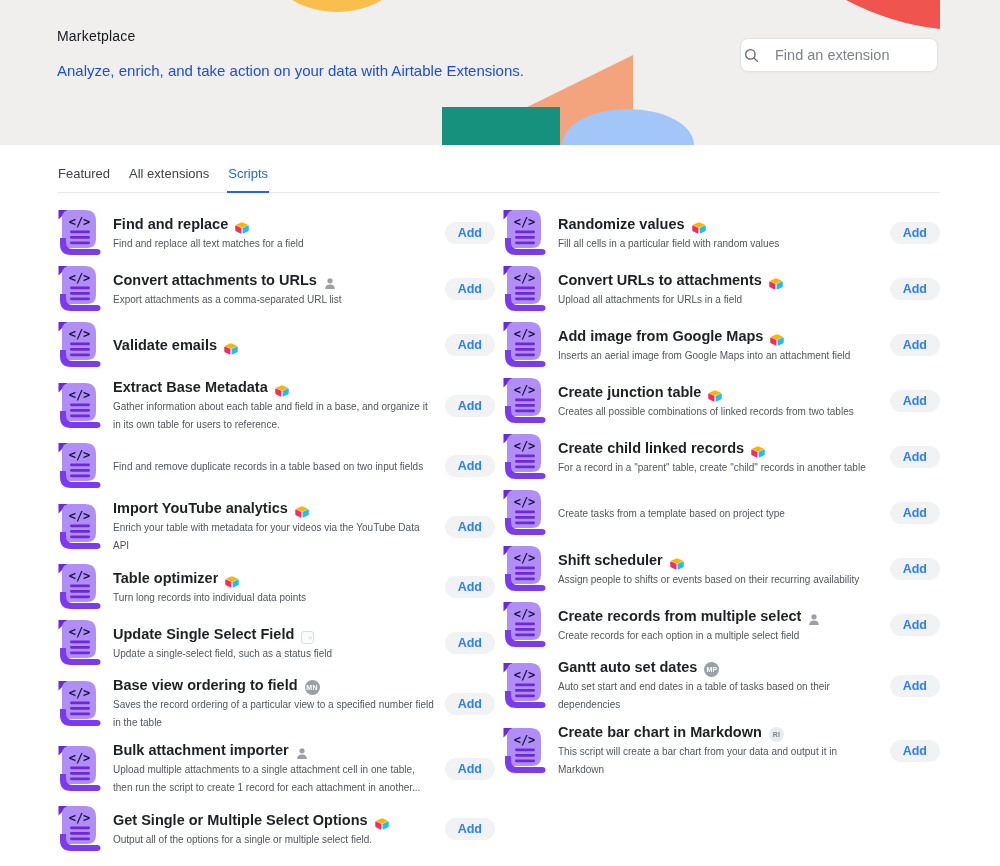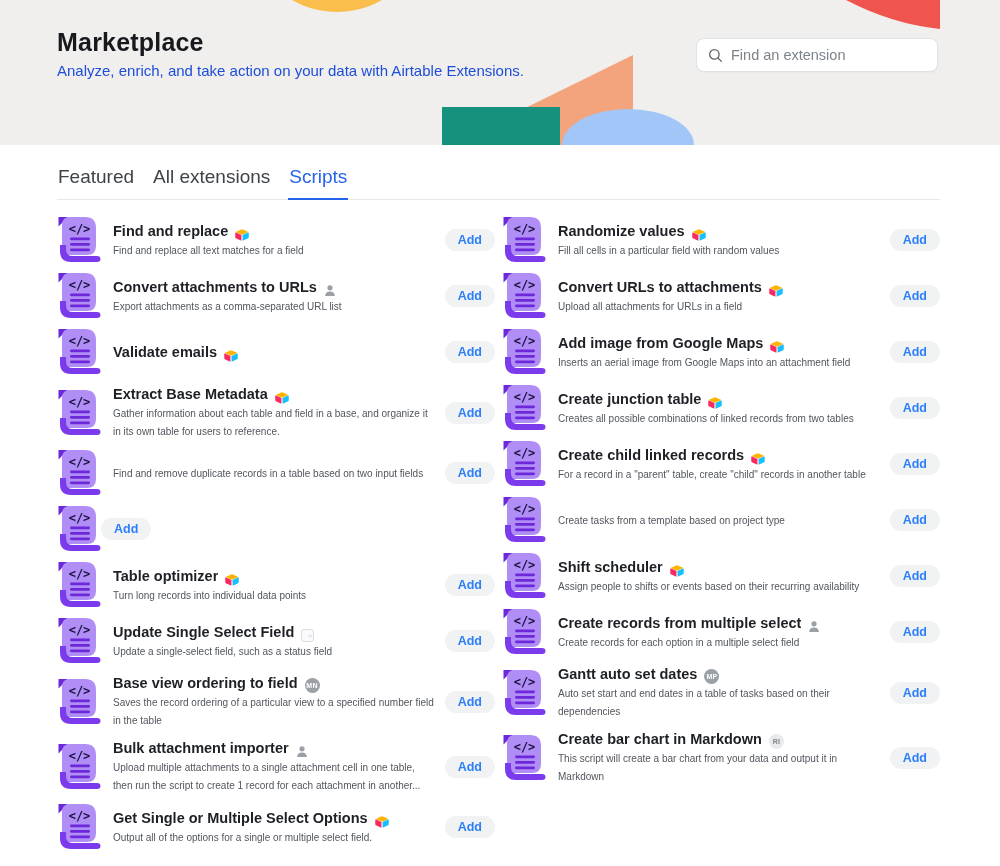--- a/index.html
+++ b/index.html
@@ -6,30 +6,30 @@
     --accent:#2d7ff9; --tab_active:#2563eb; --hero_bg:#f0efee;
     --icon_purple_light:#b18ef6; --icon_purple_dark:#6d28d9; --icon_purple_dark2:#7c3aed;
   }
   *{box-sizing:border-box;margin:0;padding:0}
   body{background:#fff;font-family:"Liberation Sans",sans-serif;}
   .page{position:relative;width:1000px;height:866px;background:#fff;overflow:hidden}
 
   
   .hero{position:relative;height:145px;background:var(--hero_bg);overflow:hidden}
   .hero-shapes{position:absolute;inset:0;pointer-events:none}
-  .hero h1{position:absolute;left:57px;top:28px;font-size:25px;font-weight:700;color:#17191c;letter-spacing:.2px}
+  .hero h1{position:absolute;left:57px;top:28px;font-size:14px;font-weight:400;color:#17191c;letter-spacing:.2px}
   .hero .subtitle{position:absolute;left:57px;top:62px;font-size:15px;color:#1d4ed8}
-  .search-box{position:absolute;right:62px;top:38px;width:242px;height:34px;display:flex;align-items:center;gap:8px;
-    background:#fff;border:1px solid #e1e2e4;border-radius:8px;padding:0 11px;box-shadow:0 1px 2px rgba(0,0,0,.03)}
+  .search-box{position:absolute;right:62px;top:38px;width:198px;height:34px;display:flex;align-items:center;gap:16px;
+    background:#fff;border:1px solid #e1e2e4;border-radius:8px;padding:0 3px;box-shadow:0 1px 2px rgba(0,0,0,.03)}
   .search-box input{border:none;outline:none;flex:1;font-size:14.5px;color:#333;font-family:inherit;background:transparent;min-width:0}
   .search-box input::placeholder{color:#7d838a}
 
   
   .tabs{display:flex;margin:0 60px 0 57px;padding-top:21px;border-bottom:1px solid #e7e8ea}
-  .tab{font-size:19px;color:#3e4348;padding:0 1px 10px;margin-right:17px;border-bottom:2px solid transparent;margin-bottom:-1px;cursor:pointer;white-space:nowrap}
+  .tab{font-size:13px;color:#3e4348;padding:0 1px 10px;margin-right:17px;border-bottom:2px solid transparent;margin-bottom:-1px;cursor:pointer;white-space:nowrap}
   .tab.active{color:var(--tab_active);border-bottom-color:var(--tab_active)}
 
   
   .list{display:grid;grid-template-columns:1fr 1fr;column-gap:7px;margin:16px 60px 0 57px;align-items:start}
   .item{display:flex;align-items:center;margin-bottom:8px;cursor:pointer}
   .item-icon{flex:0 0 44px;height:48px;line-height:0}
   .item-text{flex:1;margin:0 10px 0 12px;min-width:0}
   .title-line{display:flex;align-items:flex-end;gap:7px}
   .item-title{font-size:14.5px;font-weight:700;color:#1d2025;line-height:20px;white-space:nowrap;overflow:hidden}
   .item-desc{font-size:10px;color:#51565d;line-height:18px;margin-top:1px}
@@ -191,20 +191,33 @@
         <div class="item">
           <span class="item-icon"><svg width="44" height="48" viewBox="0 0 44 48">
               <path d="M1.5 1 L11 1 L1.5 10.5 Z" fill="var(--icon_purple_dark)"></path>
               <path d="M13 1 H28 Q39 1 39 12 V30 Q39 39 30 39 H11 Q5 39 5 33 V9 Q5 1 13 1 Z" fill="var(--icon_purple_light)"></path>
               <text x="22.5" y="16.5" text-anchor="middle" font-family="DejaVu Sans Mono, monospace" font-size="12" font-weight="bold" fill="#181040">&lt;/&gt;</text>
               <rect x="13" y="21.5" width="20" height="2.7" rx="1.35" fill="var(--icon_purple_dark)"></rect>
               <rect x="13" y="27" width="20" height="2.7" rx="1.35" fill="var(--icon_purple_dark)"></rect>
               <rect x="13" y="32.5" width="20" height="2.7" rx="1.35" fill="var(--icon_purple_dark)"></rect>
               <path d="M3 29 V35 Q3 46 14 46 H40 Q43.5 46 43.5 43 Q43.5 40 40 40 H15 Q9 40 9 33 L9 29 Z" fill="var(--icon_purple_dark2)"></path>
             </svg></span>
+          <div class="item-text">
+            <div class="title-line">
+              <span class="item-title">Import YouTube analytics</span>
+              <span class="badge-icon">
+                <svg width="14" height="12" viewBox="0 0 200 170">
+                  <path d="M90 6 L16 37 Q8 41 16 45 L92 77 Q100 80 108 77 L184 45 Q192 41 184 37 L110 6 Q100 2 90 6 Z" fill="var(--airtable_yellow)"></path>
+                  <path d="M108 90 V158 Q108 168 118 164 L188 131 Q196 127 196 118 V56 Q196 46 186 50 L114 81 Q108 84 108 90 Z" fill="var(--airtable_blue)"></path>
+                  <path d="M92 90 V158 Q92 168 82 164 L12 131 Q4 127 4 118 V56 Q4 46 14 50 L86 81 Q92 84 92 90 Z" fill="var(--airtable_pink)"></path>
+                </svg>
+              </span>
+            </div>
+            <div class="item-desc">Enrich your table with metadata for your videos via the YouTube Data API</div>
+          </div>
           <button class="add-btn">Add</button>
         </div>
         <div class="item">
           <span class="item-icon"><svg width="44" height="48" viewBox="0 0 44 48">
               <path d="M1.5 1 L11 1 L1.5 10.5 Z" fill="var(--icon_purple_dark)"></path>
               <path d="M13 1 H28 Q39 1 39 12 V30 Q39 39 30 39 H11 Q5 39 5 33 V9 Q5 1 13 1 Z" fill="var(--icon_purple_light)"></path>
               <text x="22.5" y="16.5" text-anchor="middle" font-family="DejaVu Sans Mono, monospace" font-size="12" font-weight="bold" fill="#181040">&lt;/&gt;</text>
               <rect x="13" y="21.5" width="20" height="2.7" rx="1.35" fill="var(--icon_purple_dark)"></rect>
               <rect x="13" y="27" width="20" height="2.7" rx="1.35" fill="var(--icon_purple_dark)"></rect>
               <rect x="13" y="32.5" width="20" height="2.7" rx="1.35" fill="var(--icon_purple_dark)"></rect>

